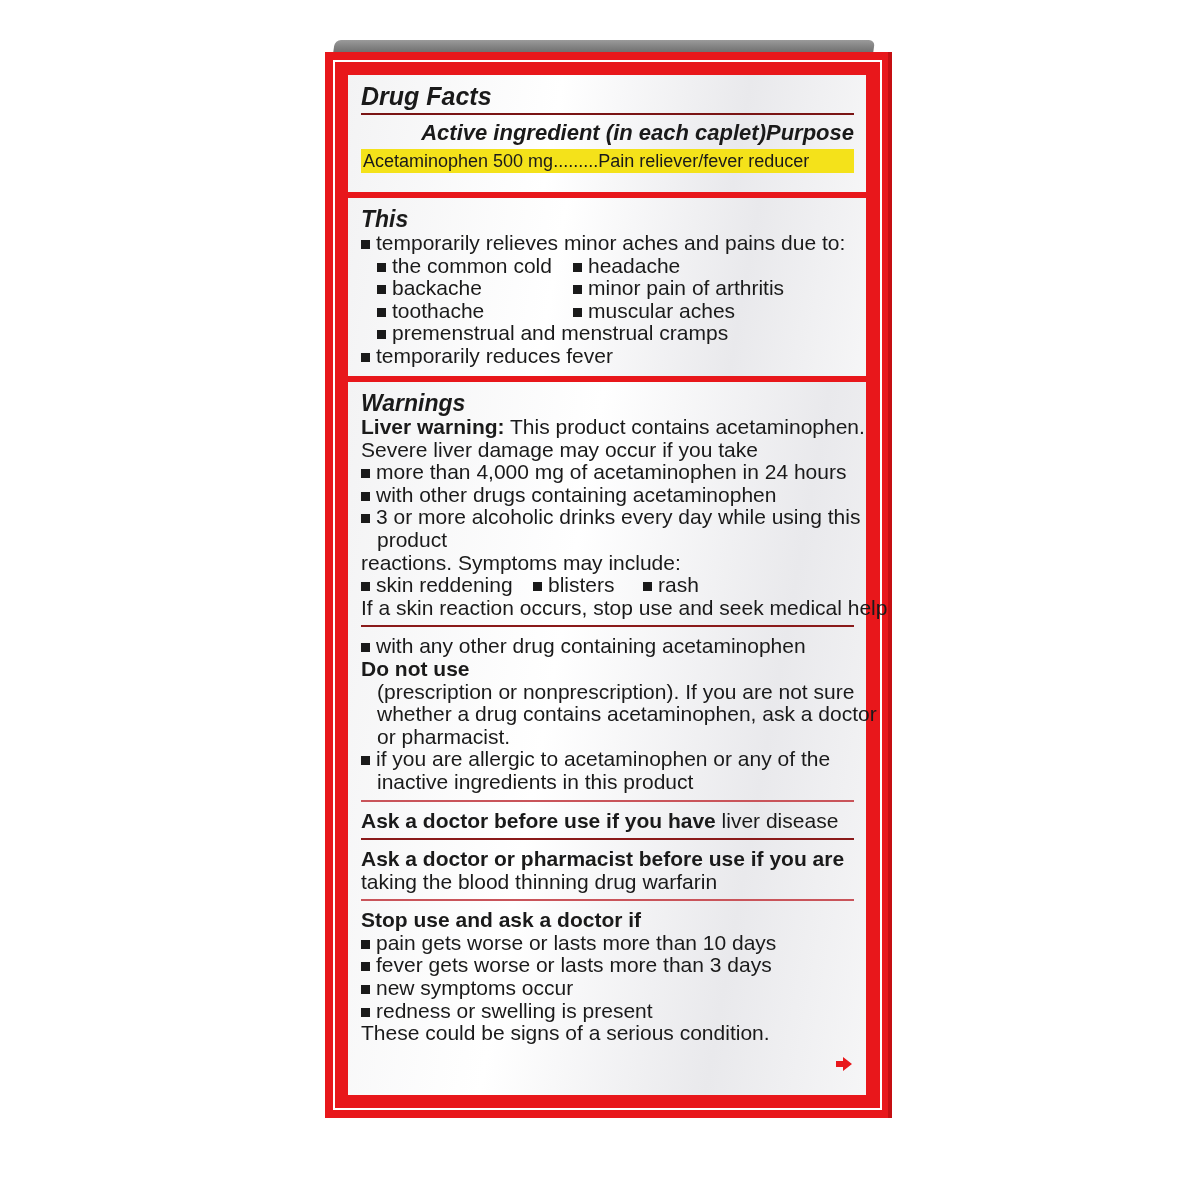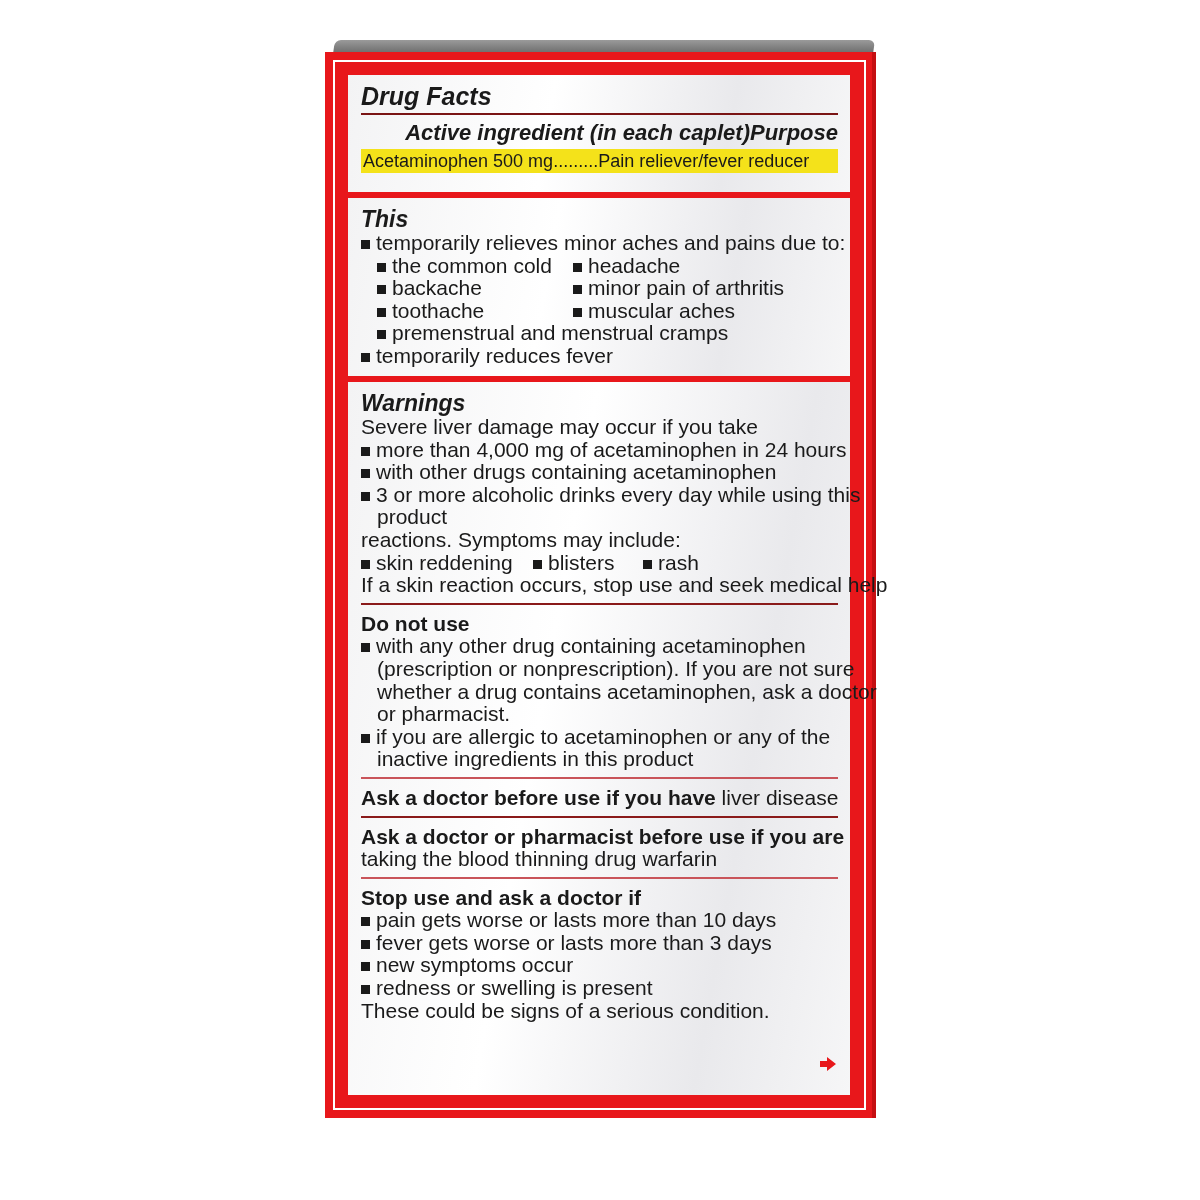--- a/index.html
+++ b/index.html
@@ -2,21 +2,21 @@
 <html><head>
   <meta charset="utf-8">
   <style>
     html, body { margin: 0; padding: 0; background: #ffffff; }
     body { width: 1200px; height: 1200px; position: relative; overflow: hidden;
            font-family: "Liberation Sans", sans-serif; color: #1a1a1a; }
     .box-top { position: absolute; left: 333px; top: 40px; width: 540px; height: 14px;
                background: linear-gradient(#9a9a9a, #6a6a6a); border-radius: 6px 6px 0 0;
                transform: skewX(-8deg); transform-origin: bottom left; }
     .box { position: absolute; left: 325px; top: 52px; width: 551px; height: 1066px;
-           background: #e8171b; box-shadow: inset -4px 0 0 #c50f12; }
+           background: #e8171b; box-shadow: inset -4px 0 0 #c50f12; padding-left: 16px; }
     .inset-line { position: absolute; left: 8px; top: 8px; right: 10px; bottom: 8px;
                   border: 2px solid #ffffff; }
     .frame { position: absolute; left: 16px; top: 17px; right: 19px; bottom: 17px;
              background: #e8171b; padding: 6px 7px; box-sizing: border-box;
              display: flex; flex-direction: column; gap: 6px; }
     .panel { background: linear-gradient(100deg, #f3f3f4 0%, #ffffff 40%, #e9e9ec 75%, #f6f6f7 100%);
              padding: 6px 12px 4px 13px; box-sizing: border-box; position: relative; }
     .p1 { height: 117px; }
     .p2 { height: 178px; }
     .p3 { flex: 1; }
@@ -68,36 +68,37 @@
         <div class="line bullet">minor pain of arthritis</div>
         <div class="line bullet">toothache</div>
         <div class="line bullet">muscular aches</div>
       </div>
       <div class="line bullet ind">premenstrual and menstrual cramps</div>
       <div class="line bullet">temporarily reduces fever</div>
     </div>
 
     <div class="panel p3">
       <div class="title-s">Warnings</div>
+      <div class="line"><span class="b">Liver warning:</span><span> This product contains acetaminophen.</span></div>
       <div class="line">Severe liver damage may occur if you take</div>
       <div class="line bullet">more than 4,000 mg of acetaminophen in 24 hours</div>
       <div class="line bullet">with other drugs containing acetaminophen</div>
       <div class="line bullet">3 or more alcoholic drinks every day while using this</div>
       <div class="line ind">product</div>
       <div class="line">reactions. Symptoms may include:</div>
       <div class="line sym-row">
         <span class="bullet">skin reddening</span>
         <span class="bullet">blisters</span>
         <span class="bullet">rash</span>
       </div>
       <div class="line">If a skin reaction occurs, stop use and seek medical help</div>
       <div class="sep"></div>
 
+      <div class="line bullet">with any other drug containing acetaminophen</div>
       <div class="line b">Do not use</div>
-      <div class="line bullet">with any other drug containing acetaminophen</div>
       <div class="line ind">(prescription or nonprescription). If you are not sure</div>
       <div class="line ind">whether a drug contains acetaminophen, ask a doctor</div>
       <div class="line ind">or pharmacist.</div>
       <div class="line bullet">if you are allergic to acetaminophen or any of the</div>
       <div class="line ind">inactive ingredients in this product</div>
       <div class="sep pink"></div>
 
       <div class="line"><span class="b">Ask a doctor before use if you have</span><span> liver disease</span></div>
       <div class="sep"></div>
 

